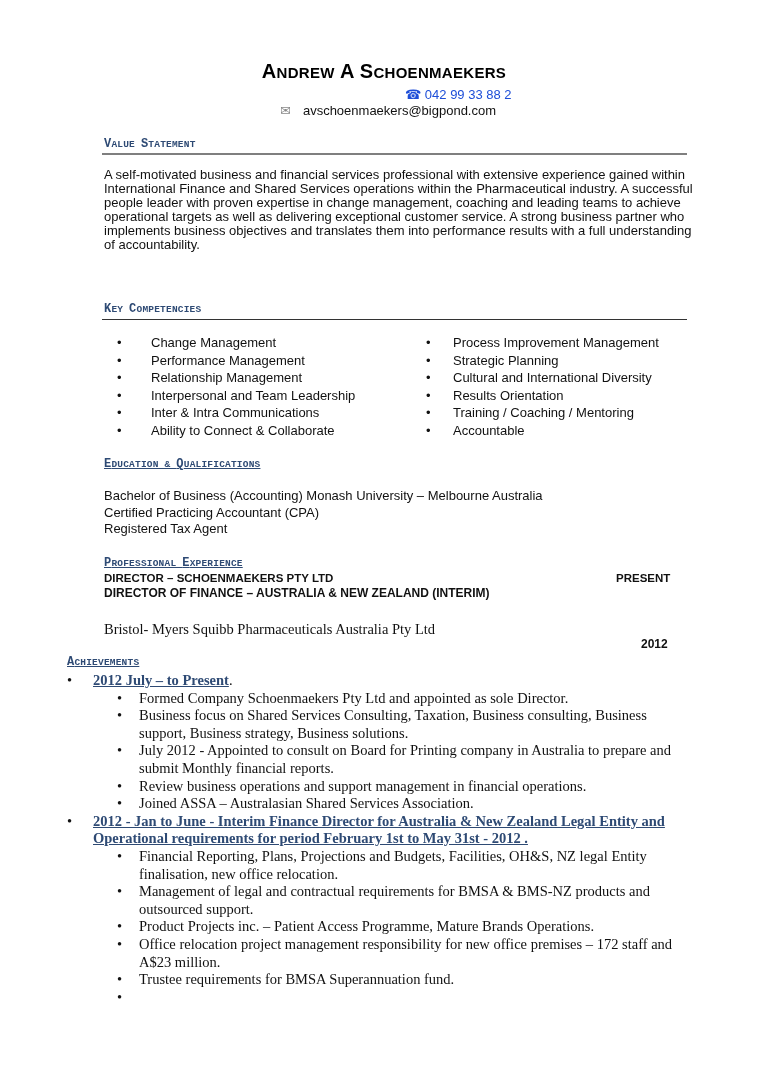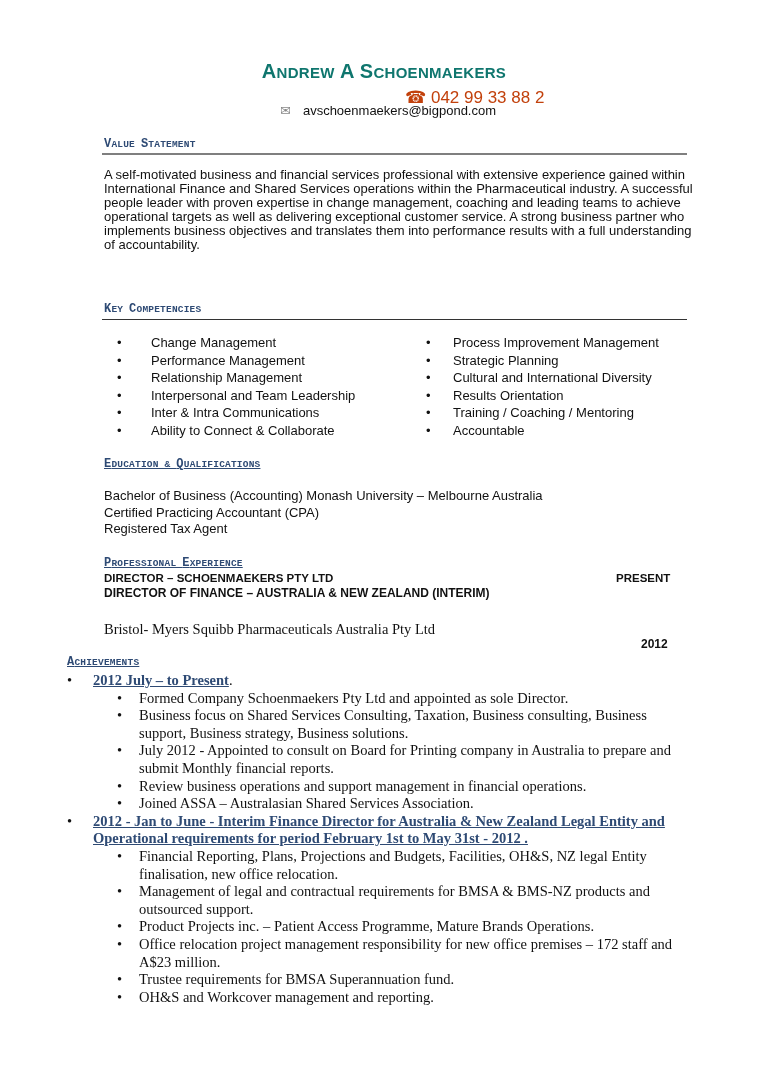--- a/index.html
+++ b/index.html
@@ -1,24 +1,24 @@
 <!DOCTYPE html>
 <html><head>
 <meta charset="utf-8">
 <style>
   html, body { margin: 0; padding: 0; background: #ffffff; }
   body { width: 768px; height: 1087px; position: relative; overflow: hidden; color: #111; }
   .sans { font-family: "Liberation Sans", "DejaVu Sans", sans-serif; }
   .serif { font-family: "Liberation Serif", "DejaVu Serif", serif; }
   .abs { position: absolute; }
 
-  .name { left: 0; width: 768px; top: 60px; text-align: center; color: #0f766e; font-weight: bold; font-size: 20px; letter-spacing: 0.3px; }
+  .name { left: 0; width: 768px; top: 60px; text-align: center; color: #000000; font-weight: bold; font-size: 20px; letter-spacing: 0.3px; }
   .name .lg { font-size: 20px; }
   .name .sm { font-size: 15px; }
-  .phone { left: 405px; top: 87px; font-size: 17px; color: #c2410c; text-align: center; }
+  .phone { left: 405px; top: 87px; font-size: 13px; color: #1d4ed8; text-align: center; }
   .email { left: 280px; top: 103px; font-size: 13px; color: #111; }
   .email .ico { color: #888; margin-right: 12px; font-size: 13px; }
 
   .sec-head { font-weight: bold; color: #2e4a74; font-size: 12px; letter-spacing: 0.2px; font-family: Liberation Mono, monospace; }
   .sec-head .cap { font-size: 12px; }
   .sec-head .sc { font-size: 9.5px; }
   .rule { height: 2px; background: #7f7f7f; }
   .rule-dark { height: 1px; background: #333; }
 
   .para { left: 104px; top: 168px; width: 590px; font-size: 13px; line-height: 14px; }
@@ -158,14 +158,14 @@
 
   <div class="ach-row" style="padding-left:26px;">
     <span class="b">•</span>
     <span class="ach-head">2012  - Jan to June - Interim Finance Director for Australia &amp; New Zealand Legal Entity and Operational requirements for period February 1st to May 31st - 2012 .</span>
   </div>
   <div class="sub"><span class="b">•</span><span>Financial Reporting, Plans, Projections and Budgets, Facilities, OH&amp;S, NZ legal Entity finalisation, new office relocation.</span></div>
   <div class="sub"><span class="b">•</span><span>Management of legal and contractual requirements for BMSA &amp; BMS-NZ products and outsourced support.</span></div>
   <div class="sub"><span class="b">•</span><span>Product Projects inc. – Patient Access Programme, Mature Brands Operations.</span></div>
   <div class="sub"><span class="b">•</span><span>Office relocation project management responsibility for new office premises – 172 staff and A$23 million.</span></div>
   <div class="sub"><span class="b">•</span><span>Trustee requirements for BMSA Superannuation fund.</span></div>
-  <div class="sub"><span class="b">•</span><span>OH&amp;S and Workcover management and reporting.</span></div>
+  <div class="sub"><span class="b">•</span></div>
 </div>
 
 </body></html>

